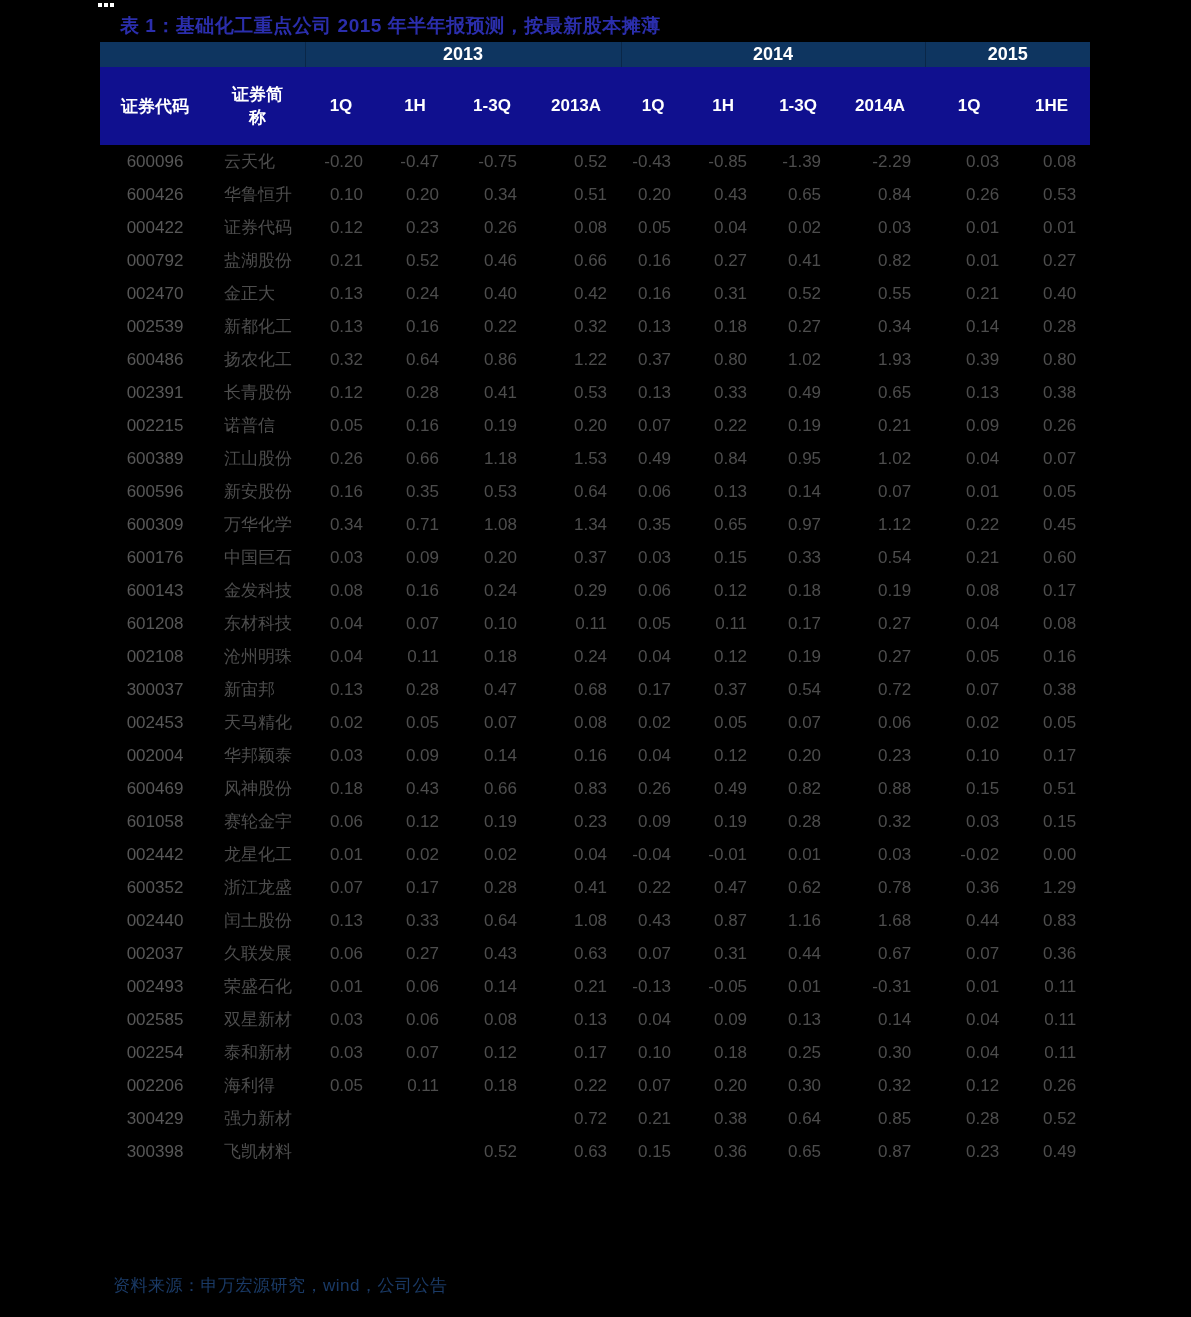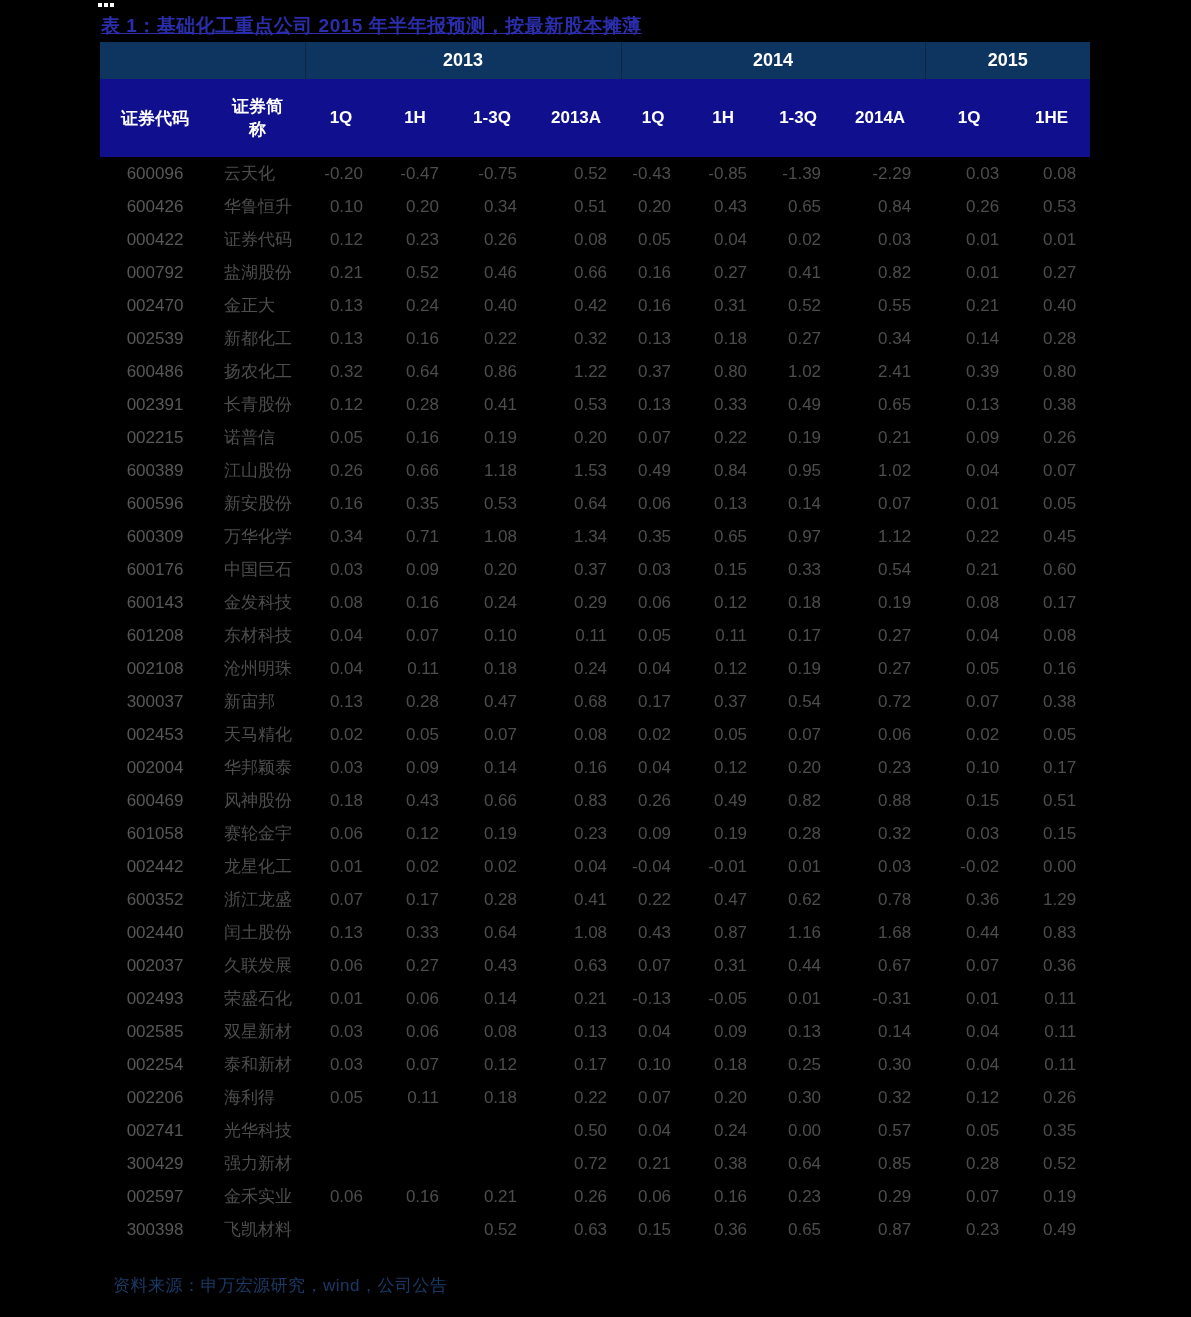--- a/index.html
+++ b/index.html
@@ -5,28 +5,28 @@
   html,body{margin:0;padding:0;}
   body{
     width:1191px;height:1317px;background:#000;overflow:hidden;position:relative;
     font-family:"Liberation Sans","DejaVu Sans",sans-serif;
   }
   .artifact{
     position:absolute;left:98px;top:3px;width:18px;height:4px;
     background:repeating-linear-gradient(90deg,#fff 0 4px,transparent 4px 6px);
   }
   .title{
-    position:absolute;left:101px;top:13px;width:1000px;
-    font-size:19px;font-weight:bold;color:#2B2EAC;letter-spacing:0.5px;white-space:nowrap;text-decoration:underline;
+    position:absolute;left:120px;top:13px;width:1000px;
+    font-size:19px;font-weight:bold;color:#2B2EAC;letter-spacing:0.5px;white-space:nowrap;
   }
   .table-wrap{position:absolute;left:100px;top:42px;width:990px;}
   table{border-collapse:collapse;table-layout:fixed;width:990px;}
   thead tr.group-row th{
     background:#0E3560;color:#fff;font-size:18px;font-weight:bold;
-    height:37px;padding:0;border-left:1px solid rgba(0,0,0,0.25);
+    height:25px;padding:0;border-left:1px solid rgba(0,0,0,0.25);
   }
   thead tr.group-row th:first-child{border-left:none;}
   thead tr.col-row th{
     background:#10108F;color:#fff;font-size:17px;font-weight:bold;
     height:33px;padding:16px;text-align:center;
   }
   tbody td{
     height:33px;padding:0;color:#4D4D4D;font-size:17px;white-space:nowrap;
   }
   tbody td.c-code{text-align:center;color:#585858;}
@@ -170,21 +170,21 @@
         <tr>
           <td class="c-code">600486</td>
           <td class="c-name">扬农化工</td>
           <td class="c-num">0.32</td>
           <td class="c-num">0.64</td>
           <td class="c-num">0.86</td>
           <td class="c-num">1.22</td>
           <td class="c-num">0.37</td>
           <td class="c-num">0.80</td>
           <td class="c-num">1.02</td>
-          <td class="c-num">2.41</td>
+          <td class="c-num">1.93</td>
           <td class="c-num">0.39</td>
           <td class="c-num">0.80</td>
         </tr>
         <tr>
           <td class="c-code">002391</td>
           <td class="c-name">长青股份</td>
           <td class="c-num">0.12</td>
           <td class="c-num">0.28</td>
           <td class="c-num">0.41</td>
           <td class="c-num">0.53</td>
@@ -483,62 +483,34 @@
           <td class="c-num">0.18</td>
           <td class="c-num">0.22</td>
           <td class="c-num">0.07</td>
           <td class="c-num">0.20</td>
           <td class="c-num">0.30</td>
           <td class="c-num">0.32</td>
           <td class="c-num">0.12</td>
           <td class="c-num">0.26</td>
         </tr>
         <tr>
-          <td class="c-code">002741</td>
-          <td class="c-name">光华科技</td>
-          <td class="c-num"></td>
-          <td class="c-num"></td>
-          <td class="c-num"></td>
-          <td class="c-num">0.50</td>
-          <td class="c-num">0.04</td>
-          <td class="c-num">0.24</td>
-          <td class="c-num">0.00</td>
-          <td class="c-num">0.57</td>
-          <td class="c-num">0.05</td>
-          <td class="c-num">0.35</td>
-        </tr>
-        <tr>
           <td class="c-code">300429</td>
           <td class="c-name">强力新材</td>
           <td class="c-num"></td>
           <td class="c-num"></td>
           <td class="c-num"></td>
           <td class="c-num">0.72</td>
           <td class="c-num">0.21</td>
           <td class="c-num">0.38</td>
           <td class="c-num">0.64</td>
           <td class="c-num">0.85</td>
           <td class="c-num">0.28</td>
           <td class="c-num">0.52</td>
         </tr>
         <tr>
-          <td class="c-code">002597</td>
-          <td class="c-name">金禾实业</td>
-          <td class="c-num">0.06</td>
-          <td class="c-num">0.16</td>
-          <td class="c-num">0.21</td>
-          <td class="c-num">0.26</td>
-          <td class="c-num">0.06</td>
-          <td class="c-num">0.16</td>
-          <td class="c-num">0.23</td>
-          <td class="c-num">0.29</td>
-          <td class="c-num">0.07</td>
-          <td class="c-num">0.19</td>
-        </tr>
-        <tr>
           <td class="c-code">300398</td>
           <td class="c-name">飞凯材料</td>
           <td class="c-num"></td>
           <td class="c-num"></td>
           <td class="c-num">0.52</td>
           <td class="c-num">0.63</td>
           <td class="c-num">0.15</td>
           <td class="c-num">0.36</td>
           <td class="c-num">0.65</td>
           <td class="c-num">0.87</td>

